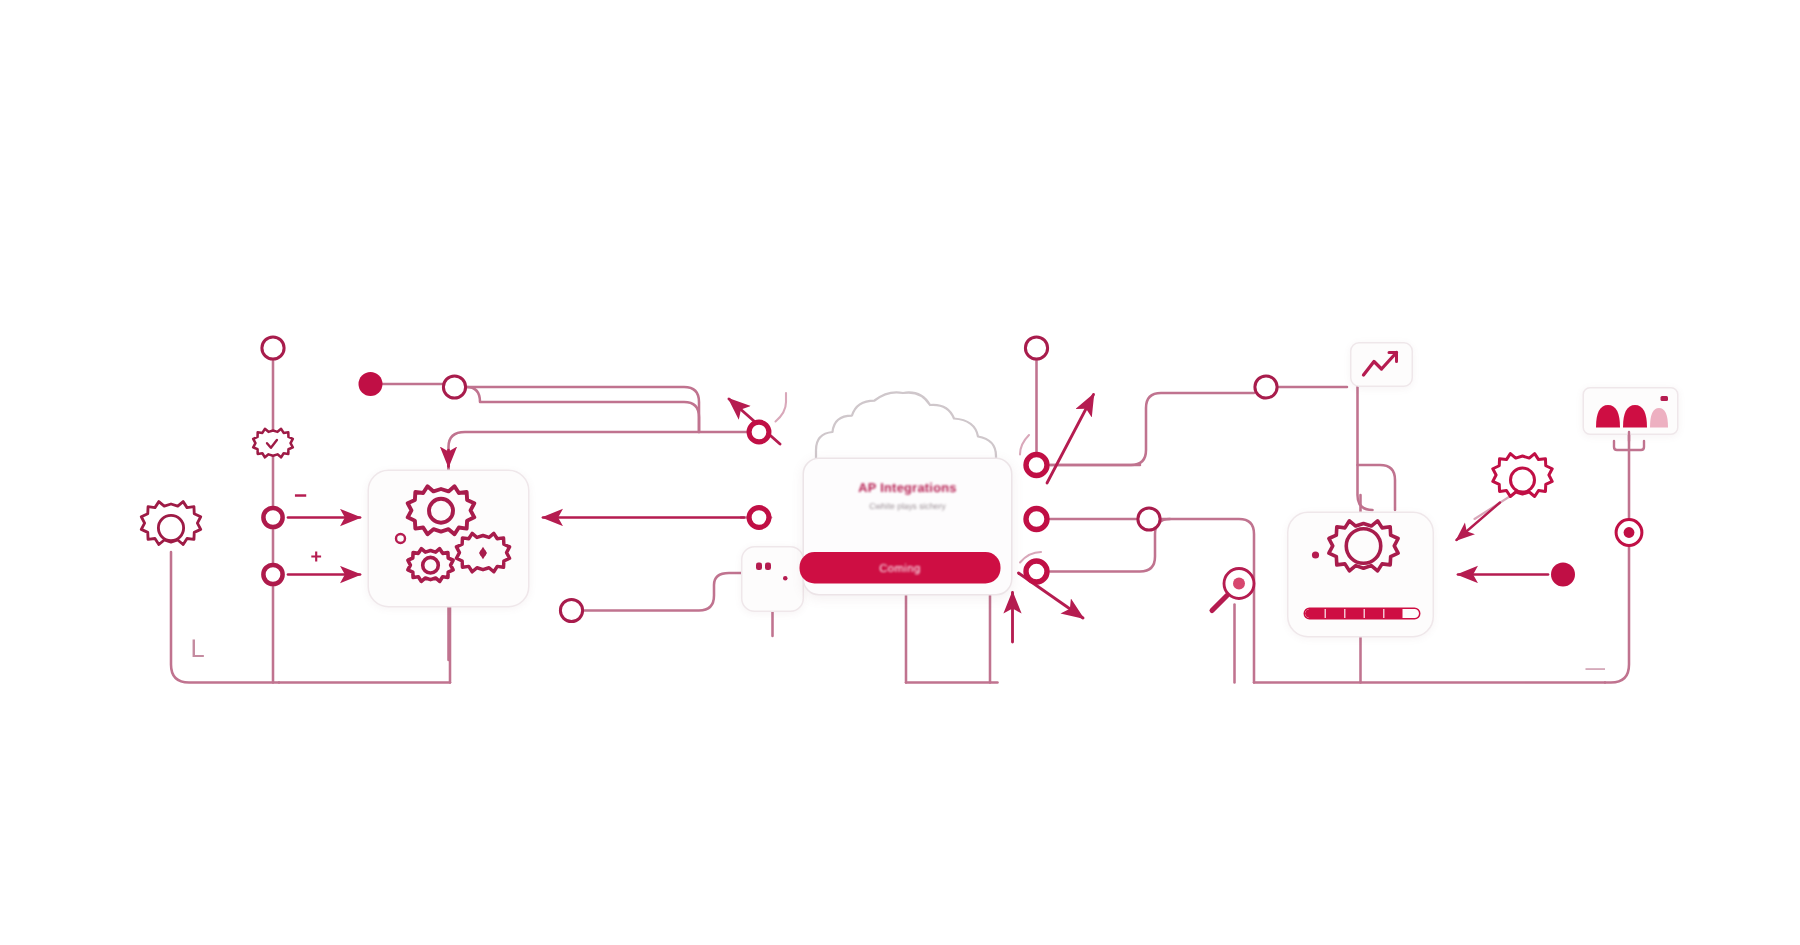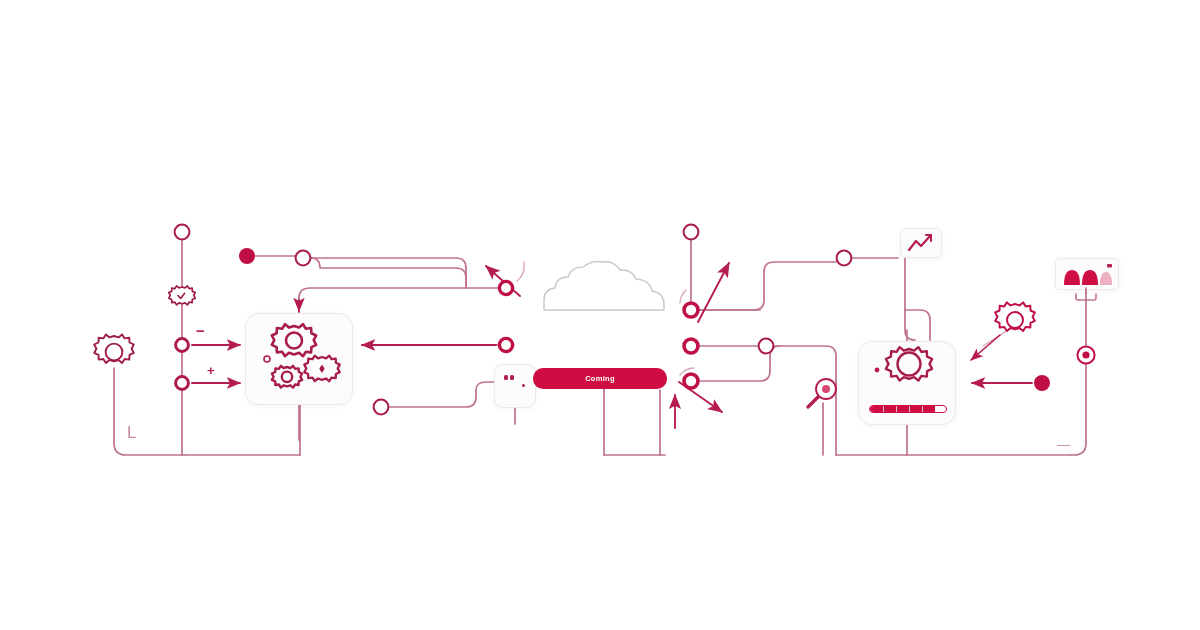--- a/index.html
+++ b/index.html
@@ -81,21 +81,21 @@
     white-space: nowrap;
   }
   #modal-btn {
     position: absolute;
     left: 533px; top: 368px;
     width: 134px; height: 21px;
     background: #ce0e43;
     border-radius: 10px;
     color: #ffffff;
     font-size: 7.5px;
-    font-weight: bold;
+    font-weight: normal;
     display: flex;
     align-items: center;
     justify-content: center;
     filter: blur(0.15px);
     letter-spacing: .3px;
     cursor: pointer;
   }
   #modal-btn span { filter: blur(0.55px); }
 
   
@@ -303,20 +303,24 @@
   <div class="card" id="chip-card">
     <span class="chip-dot" style="left:9px;top:10px;width:4px;height:5px;border-radius:1.5px;"></span>
     <span class="chip-dot" style="left:15px;top:10px;width:4px;height:5px;border-radius:1.5px;"></span>
     <span class="chip-dot" style="left:27px;top:19px;width:3px;height:3px;"></span>
   </div>
 
   <svg id="cloud" viewBox="0 0 128 56">
     <path d="M4,52 L4,42 Q4,31 15,30 Q16,19 28,19 Q31,9 43,9 Q52,2 62,4 Q74,2 80,12 Q92,11 96,21 Q110,22 112,33 Q124,35 124,46 L124,52 Z" fill="#ffffff" stroke="#cfc7cb" stroke-width="1.5" stroke-linejoin="round"></path>
   </svg>
 
+  <div id="modal">
+    <div id="modal-title">AP Integrations</div>
+    <div id="modal-sub">Cwhite plays sichery</div>
+  </div>
   <div id="modal-btn">
     <span>Coming</span>
   </div>
 
   <div class="card" id="status-card">
     <svg width="98" height="60" viewBox="0 0 98 60">
       <g>
         <path d="M50,7 l5.2,1.7 4.2,-3.5 3,4.7 5.4,-0.7 0.3,5.5 5,2.3 -2.6,4.9 2.6,4.9 -5,2.3 -0.3,5.5 -5.4,-0.7 -3,4.7 -4.2,-3.5 -5.2,1.7 -5.2,-1.7 -4.2,3.5 -3,-4.7 -5.4,0.7 -0.3,-5.5 -5,-2.3 2.6,-4.9 -2.6,-4.9 5,-2.3 0.3,-5.5 5.4,0.7 3,-4.7 4.2,3.5 Z" fill="none" stroke="#a81c4c" stroke-width="2.4" stroke-linejoin="round"></path>
         <circle cx="50" cy="22" r="11.5" fill="none" stroke="#a81c4c" stroke-width="2.4"></circle>
       </g>

